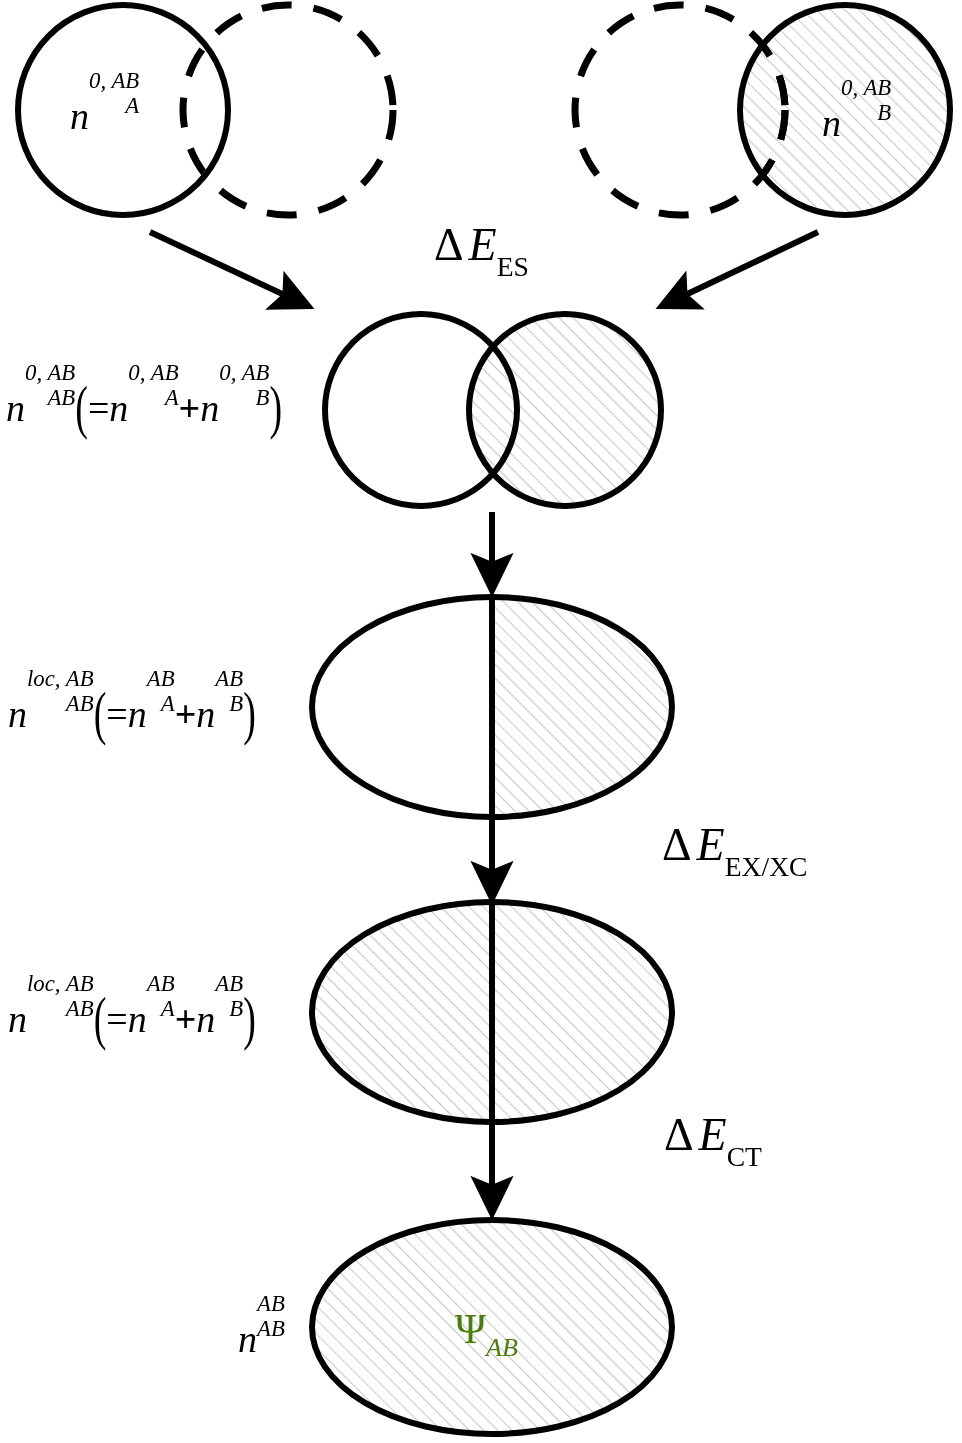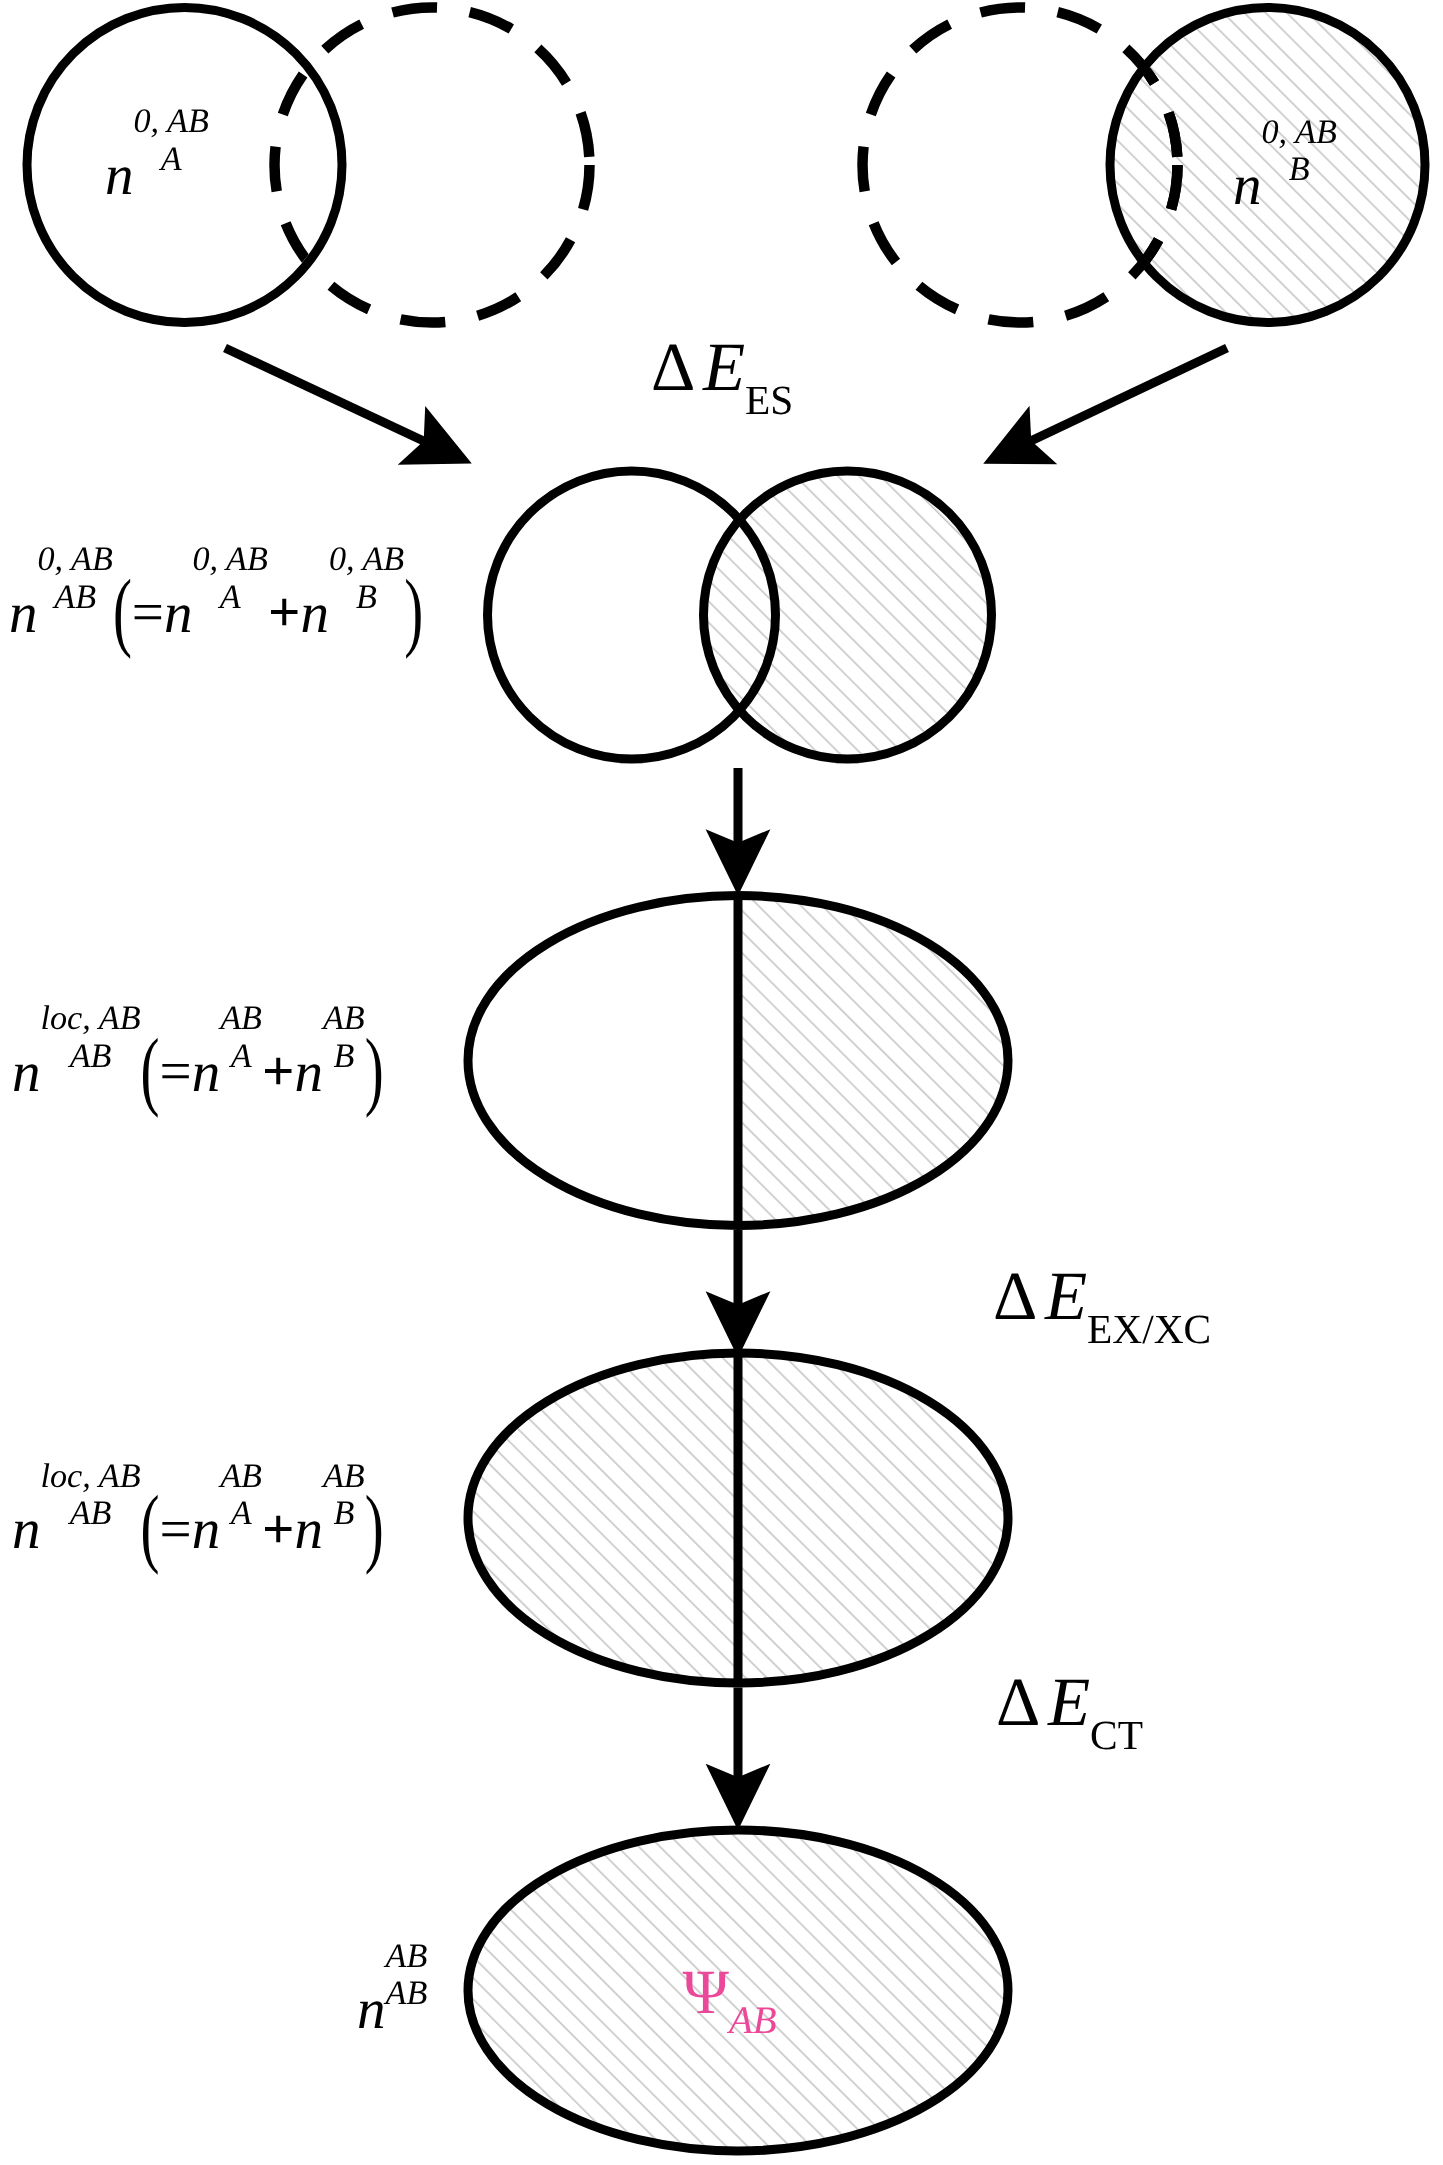--- a/index.html
+++ b/index.html
@@ -49,21 +49,21 @@
     position: relative;
     font-style: italic;
   }
   .scripts {
     display: inline-block;
     position: relative;
     width: auto;
     vertical-align: baseline;
     font-size: 0.60em;
     font-style: italic;
-    text-align: center;
+    text-align: right;
   }
   .scripts .up {
     display: block;
     position: relative;
     top: -0.78em;
     white-space: nowrap;
   }
   .scripts .dn {
     display: block;
     position: relative;
@@ -102,21 +102,21 @@
     position: relative;
     top: 0.22em;
   }
   .eterm .plus {
     font-style: normal;
     font-weight: 700;
   }
   
   .inner-label {
     position: absolute;
-    color: #ec4899;
+    color: #4d7c0f;
     white-space: nowrap;
     line-height: 1;
   }
 </style>
 </head>
 <body>
 
 <div id="stage">
 
   <svg id="diagram-svg" viewBox="0 0 962 1443">
@@ -210,21 +210,21 @@
 
   <div class="math" style="left:6px; top:380px; font-size:38px;">
     <span class="nsym">n</span><span class="scripts"><span class="up">0, AB</span><span class="dn">AB</span></span><span class="paren">(</span><span class="eq">=</span><span class="nsym">n</span><span class="scripts"><span class="up">0, AB</span><span class="dn">A</span></span><span class="op">+</span><span class="nsym">n</span><span class="scripts"><span class="up">0, AB</span><span class="dn">B</span></span><span class="paren">)</span>
   </div>
 
 
   <div class="math" style="left:8px; top:686px; font-size:38px;">
     <span class="nsym">n</span><span class="scripts"><span class="up">loc, AB</span><span class="dn">AB</span></span><span class="paren">(</span><span class="eq">=</span><span class="nsym">n</span><span class="scripts"><span class="up">AB</span><span class="dn">A</span></span><span class="op">+</span><span class="nsym">n</span><span class="scripts"><span class="up">AB</span><span class="dn">B</span></span><span class="paren">)</span>
   </div>
 
-  <div class="eterm" style="left:662px; top:841px; font-size:46px;">
+  <div class="eterm" style="left:662px; top:822px; font-size:46px;">
     <span class="dl">Δ</span><span style="display:inline-block;width:5px"></span><span class="Ei">E</span><span class="ss">EX/XC</span>
   </div>
 
   <div class="math" style="left:8px; top:991px; font-size:38px;">
     <span class="nsym">n</span><span class="scripts"><span class="up">loc, AB</span><span class="dn">AB</span></span><span class="paren">(</span><span class="eq">=</span><span class="nsym">n</span><span class="scripts"><span class="up">AB</span><span class="dn">A</span></span><span class="op">+</span><span class="nsym">n</span><span class="scripts"><span class="up">AB</span><span class="dn">B</span></span><span class="paren">)</span>
   </div>
 
   <div class="eterm" style="left:664px; top:1112px; font-size:46px;">
     <span class="dl">Δ</span><span style="display:inline-block;width:5px"></span><span class="Ei">E</span><span class="ss">CT</span>
   </div>

